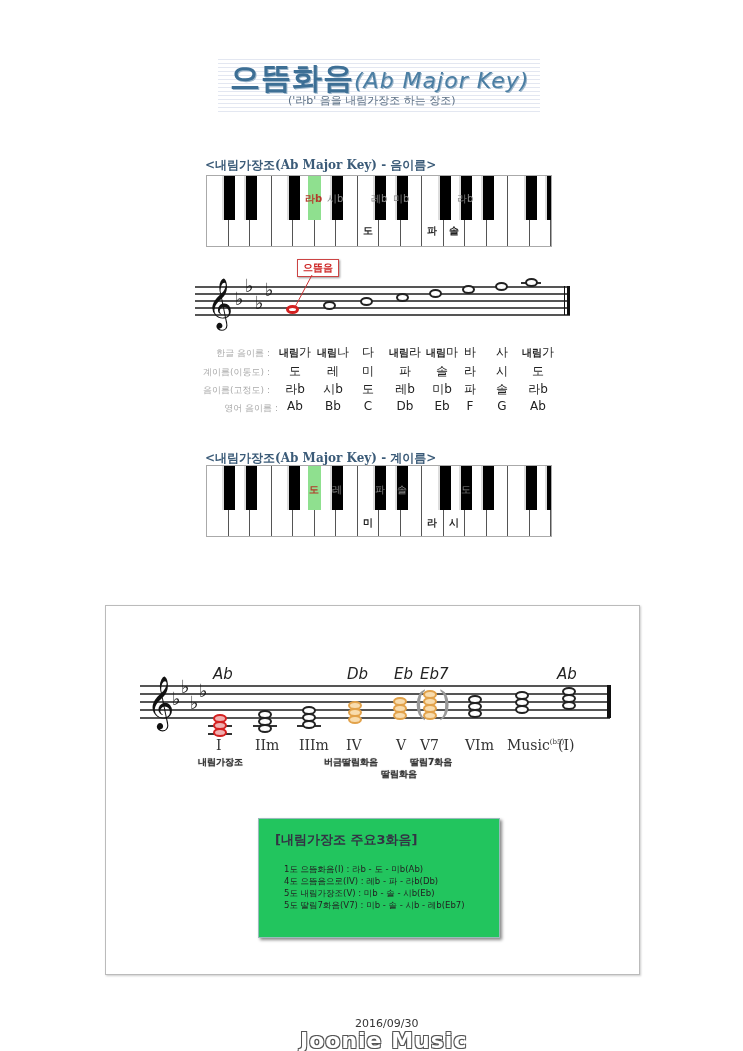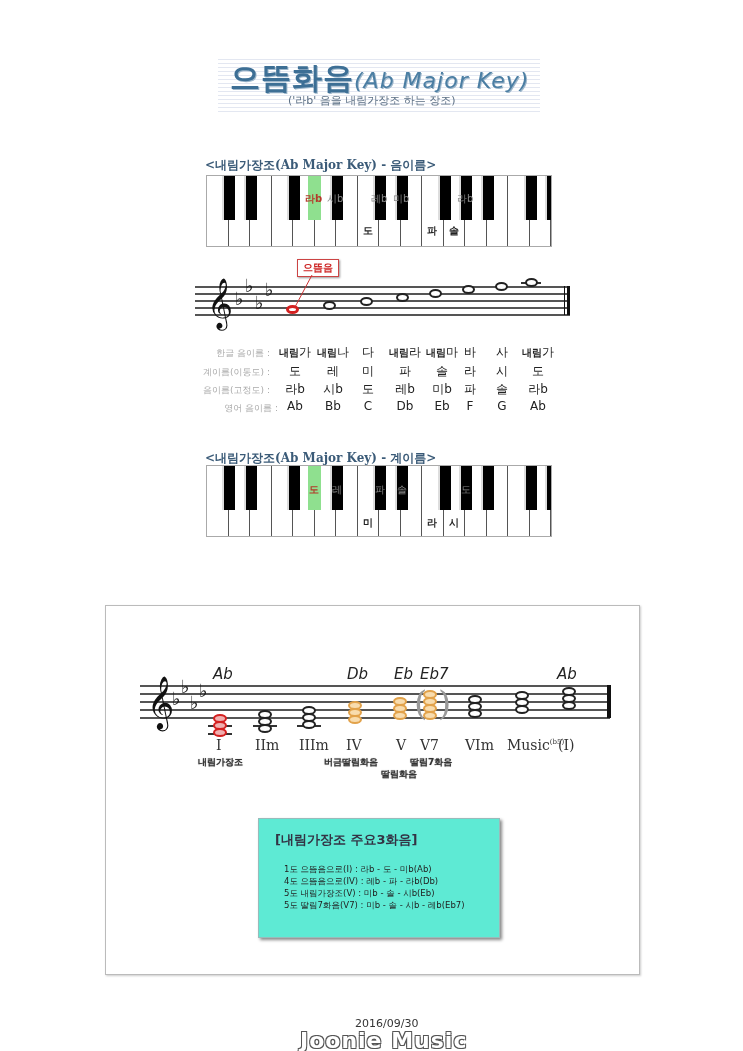--- a/index.html
+++ b/index.html
@@ -39,21 +39,21 @@
   
   .chord-box{left:105px;top:605px;width:533px;height:368px;border:1px solid #bbb;box-shadow:1px 1px 2px #ccc;background:#fff;}
   .chord-name{position:absolute;font-size:15px;color:#222;font-style:italic;}
   .roman{position:absolute;font-size:14px;font-family:"DejaVu Serif",serif;color:#333;white-space:nowrap;}
   .roman sup{font-size:7px;}
   .func{position:absolute;font-size:9px;font-weight:bold;color:#333;white-space:nowrap;text-shadow:0 0 1px #888;}
   .cnote{position:absolute;width:14px;height:9px;border:2.5px solid #222;border-radius:50%;box-sizing:border-box;background:#fff;}
   .cnote.red{border-color:#d42020;background:#f0b0b0;}
   .cnote.org{border-color:#e2a24a;background:#f8dcae;}
   .paren{position:absolute;font-size:34px;color:#999;font-family:"DejaVu Serif",serif;}
-  .info-box{left:258px;top:818px;width:240px;height:118px;background:#5eead4;border:1px solid #9bb;box-shadow:2px 2px 3px #888;}
+  .info-box{left:258px;top:818px;width:240px;height:118px;background:#22c55e;border:1px solid #9bb;box-shadow:2px 2px 3px #888;}
   .info-title{position:absolute;left:16px;top:12px;font-size:13px;font-weight:bold;color:#334;white-space:nowrap;}
   .info-line{position:absolute;left:25px;font-size:8.5px;color:#222;white-space:nowrap;}
   .footer-date{left:355px;top:1017px;font-size:11px;color:#333;}
   .footer-brand{left:300px;top:1028px;font-size:22px;font-weight:bold;color:#fff;
     text-shadow:-1px -1px 0 #555,1px -1px 0 #555,-1px 1px 0 #555,1px 1px 0 #555;white-space:nowrap;letter-spacing:1px;}
 </style>
 </head>
 <body>
 
 <div class="abs title-wrap"></div>
@@ -284,20 +284,20 @@
   <div class="roman" style="left:423px;top:82px">(I)</div>
 
   <div class="func" style="left:63px;top:101px">내림가장조</div>
   <div class="func" style="left:189px;top:101px">버금딸림화음</div>
   <div class="func" style="left:246px;top:113px">딸림화음</div>
   <div class="func" style="left:275px;top:101px">딸림7화음</div>
 </div>
 
 <div class="abs info-box">
   <div class="info-title">[내림가장조 주요3화음]</div>
-  <div class="info-line" style="top:45px">1도 으뜸음으로(I) : 라b - 도 - 미b(Ab)</div>
+  <div class="info-line" style="top:45px">1도 으뜸화음(I) : 라b - 도 - 미b(Ab)</div>
   <div class="info-line" style="top:57px">4도 으뜸음으로(IV) : 레b - 파 - 라b(Db)</div>
   <div class="info-line" style="top:69px">5도 내림가장조(V) : 미b - 솔 - 시b(Eb)</div>
   <div class="info-line" style="top:81px">5도 딸림7화음(V7) : 미b - 솔 - 시b - 레b(Eb7)</div>
 </div>
 
 <div class="abs footer-date">2016/09/30</div>
 <div class="abs footer-brand">Joonie Music</div>
 
 </body></html>

